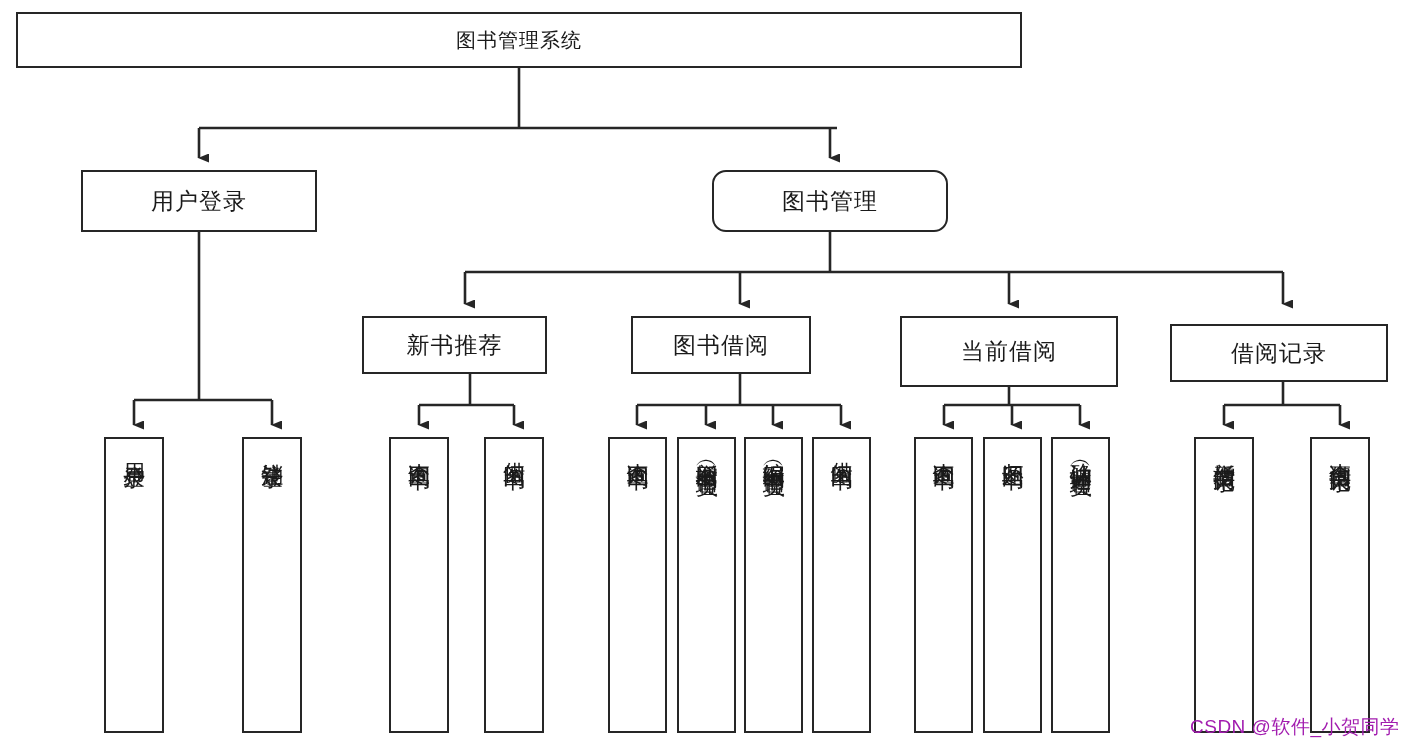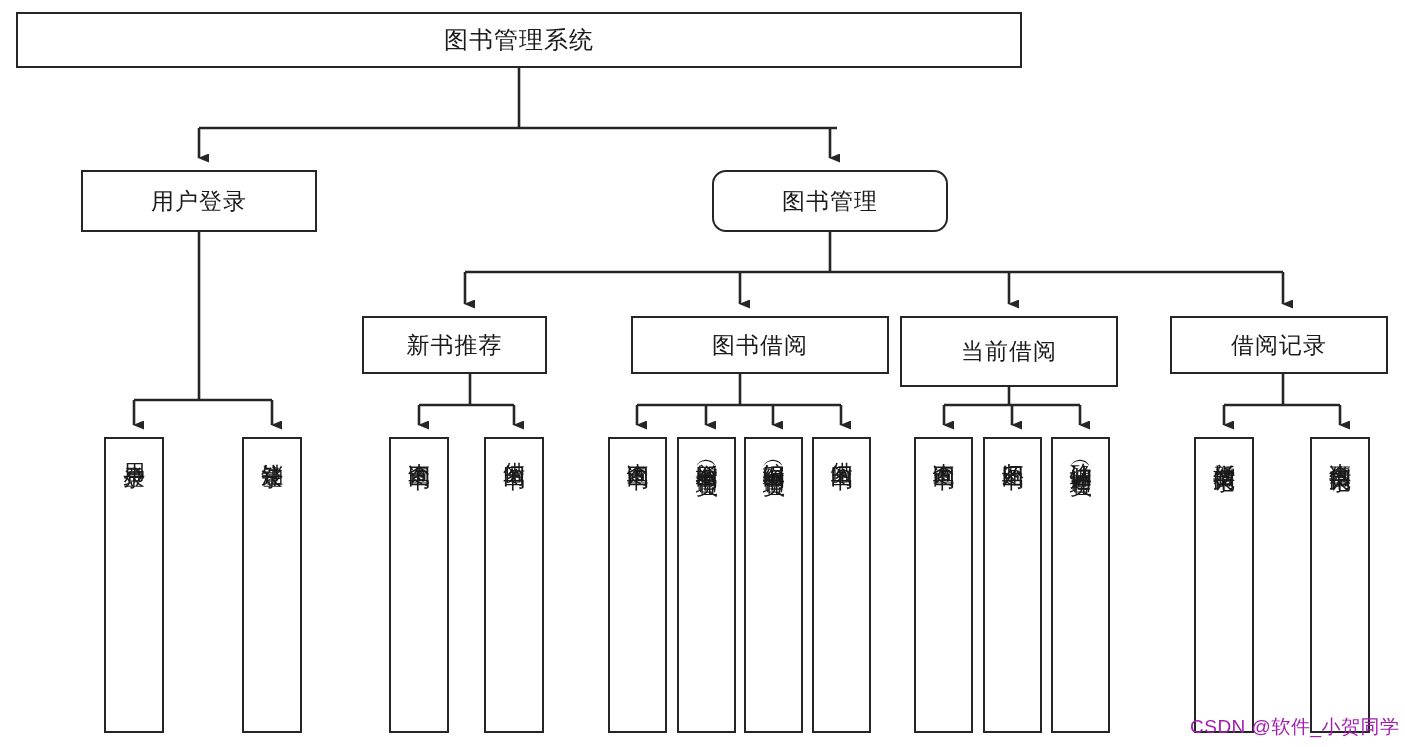--- a/index.html
+++ b/index.html
@@ -28,21 +28,21 @@
     align-items: center;
     justify-content: center;
     color: #1a1a1a;
   }
   .node-h {
     font-size: 23px;
     letter-spacing: 1px;
     white-space: nowrap;
   }
   .node-root {
-    font-size: 24px;
+    font-size: 20px;
   }
   .node-v {
     writing-mode: vertical-rl;
     text-orientation: upright;
     font-size: 22px;
     line-height: 1.12;
     letter-spacing: 2px;
     justify-content: flex-start;
     padding-top: 6px;
     align-items: center;
@@ -132,27 +132,27 @@
   <div class="node node-h" style="left:81px; top:170px; width:236px; height:62px;">
     <span>用户登录</span>
   </div>
   <div class="node node-h" style="left:712px; top:170px; width:236px; height:62px;border-radius:14px;">
     <span>图书管理</span>
   </div>
 
   <div class="node node-h" style="left:362px; top:316px; width:185px; height:58px;">
     <span>新书推荐</span>
   </div>
-  <div class="node node-h" style="left:631px; top:316px; width:258px; height:58px;">
+  <div class="node node-h" style="left:631px; top:316px; width:180px; height:58px;">
     <span>图书借阅</span>
   </div>
   <div class="node node-h" style="left:900px; top:316px; width:218px; height:71px;">
     <span>当前借阅</span>
   </div>
-  <div class="node node-h" style="left:1170px; top:316px; width:218px; height:58px;">
+  <div class="node node-h" style="left:1170px; top:324px; width:218px; height:58px;">
     <span>借阅记录</span>
   </div>
 
   <div class="node node-v" style="left:104px; top:437px; width:60px; height:296px;">
     <span class="vlabel">用户登录</span>
   </div>
   <div class="node node-v" style="left:242px; top:437px; width:60px; height:296px;">
     <span class="vlabel">注销登录</span>
   </div>
 

